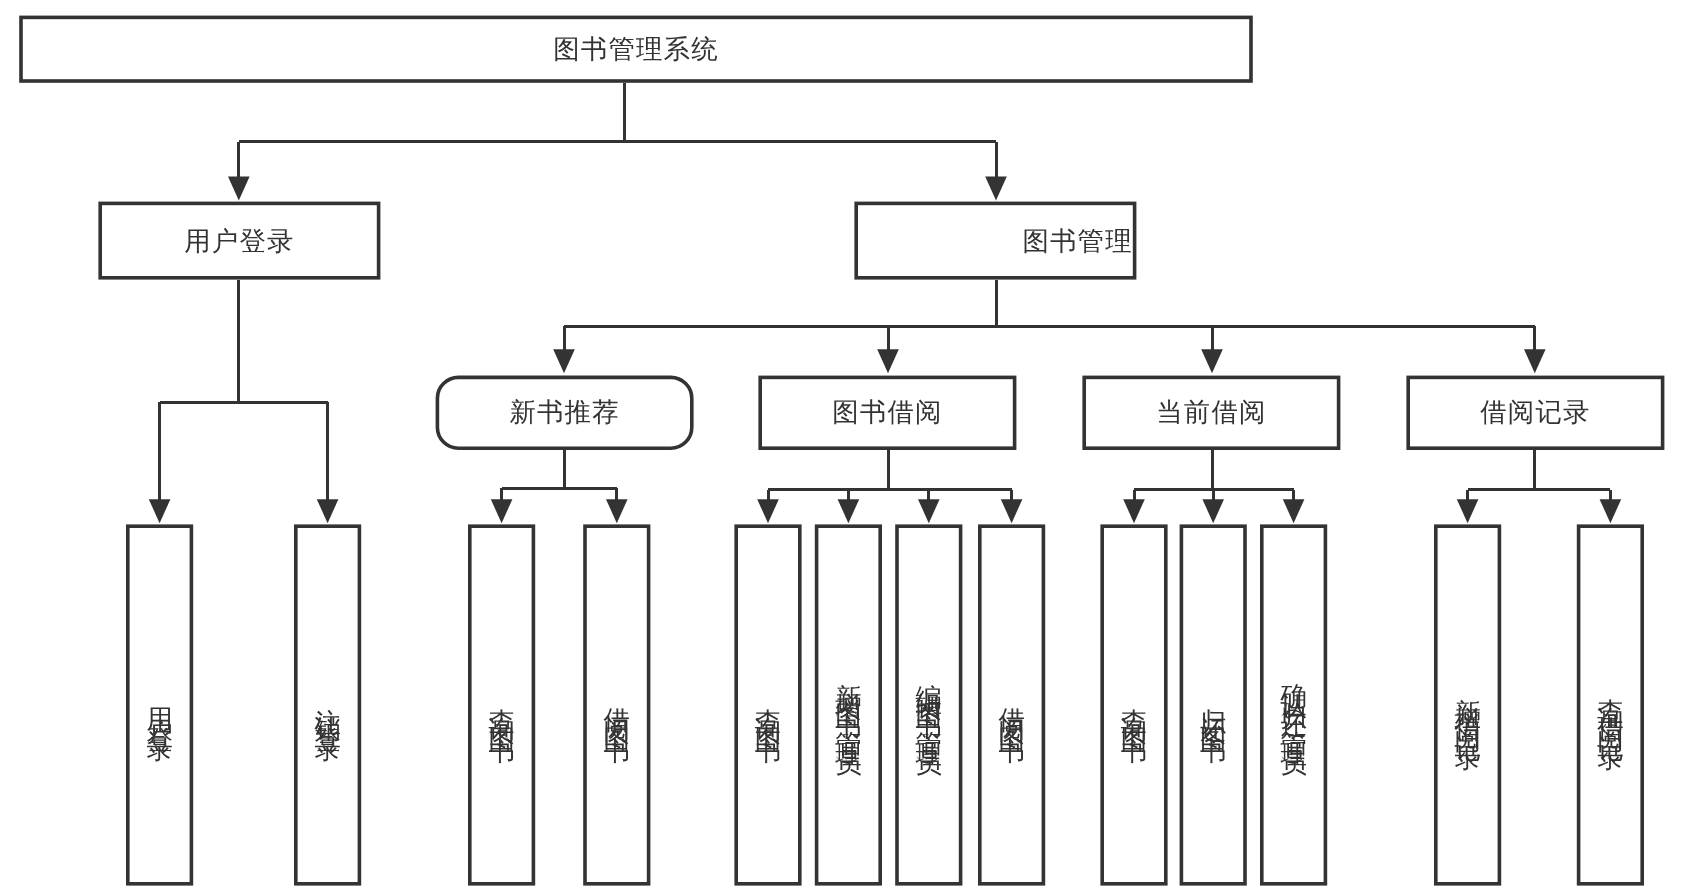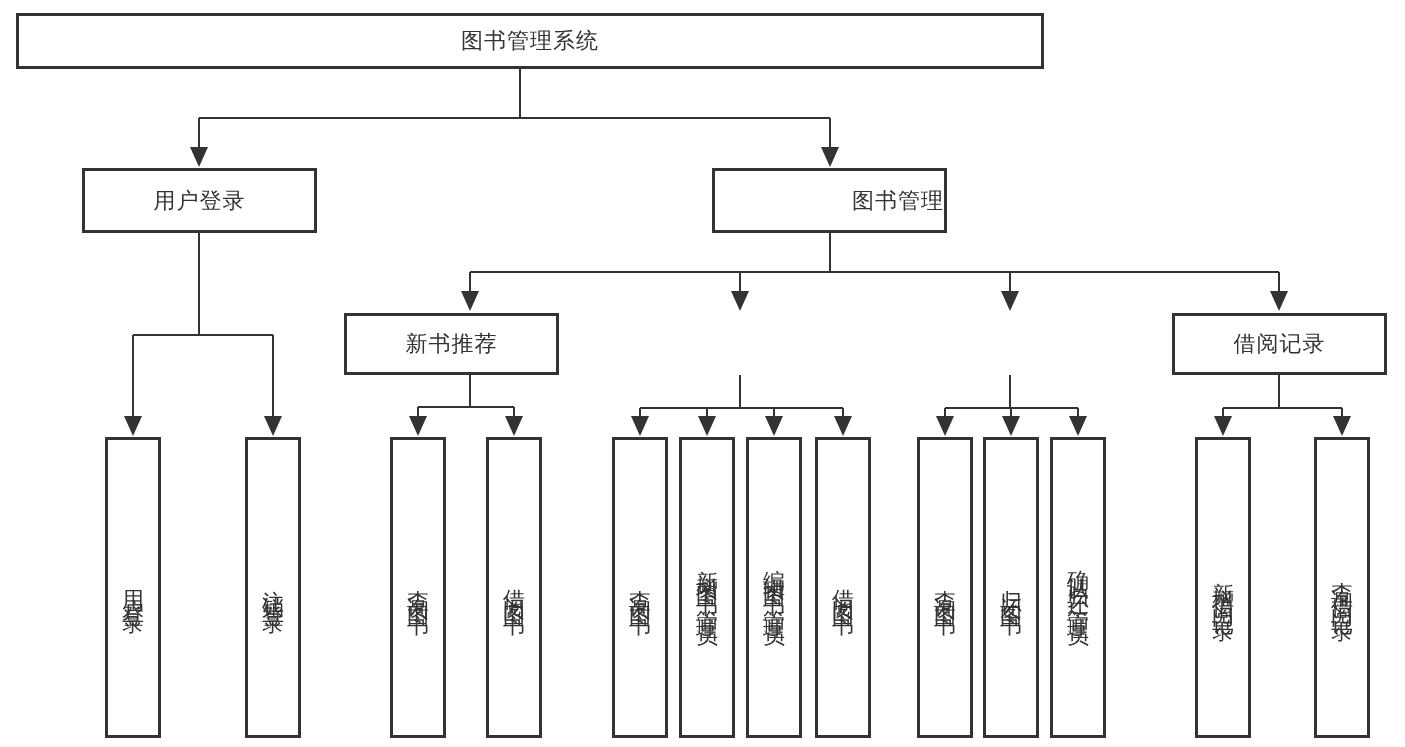--- a/index.html
+++ b/index.html
@@ -42,21 +42,21 @@
     letter-spacing: 1px;
   }
 
   .root { left: 16px; top: 13px; width: 1028px; height: 56px; }
 
   .l2 { top: 168px; width: 235px; height: 65px; }
   #n-user-login { left: 82px; }
   #n-book-mgmt  { left: 712px; justify-content: flex-end; }
 
   .l3 { top: 313px; width: 215px; height: 62px; }
-  #n-new-book-rec   { left: 344px; }
+  #n-new-book-rec   { left: 363px; border-radius: 19px; }
   #n-book-borrow    { left: 632px; }
   #n-current-borrow { left: 902px; }
   #n-borrow-record  { left: 1172px; }
 
   .leaf {
     top: 437px; width: 56px; height: 301px;
     writing-mode: vertical-rl;
     text-orientation: mixed;
     letter-spacing: 8px;
     line-height: 1;
@@ -174,20 +174,26 @@
   <div class="node l2" id="n-user-login">
     <span>用户登录</span>
   </div>
   <div class="node l2" id="n-book-mgmt">
     <span>图书管理</span>
   </div>
 
   <div class="node l3" id="n-new-book-rec">
     <span>新书推荐</span>
   </div>
+  <div class="node l3" id="n-book-borrow">
+    <span>图书借阅</span>
+  </div>
+  <div class="node l3" id="n-current-borrow">
+    <span>当前借阅</span>
+  </div>
   <div class="node l3" id="n-borrow-record">
     <span>借阅记录</span>
   </div>
 
   <div class="node leaf" id="n-leaf-login">
     <span>用户登录</span>
   </div>
   <div class="node leaf" id="n-leaf-logout">
     <span>注销登录</span>
   </div>

